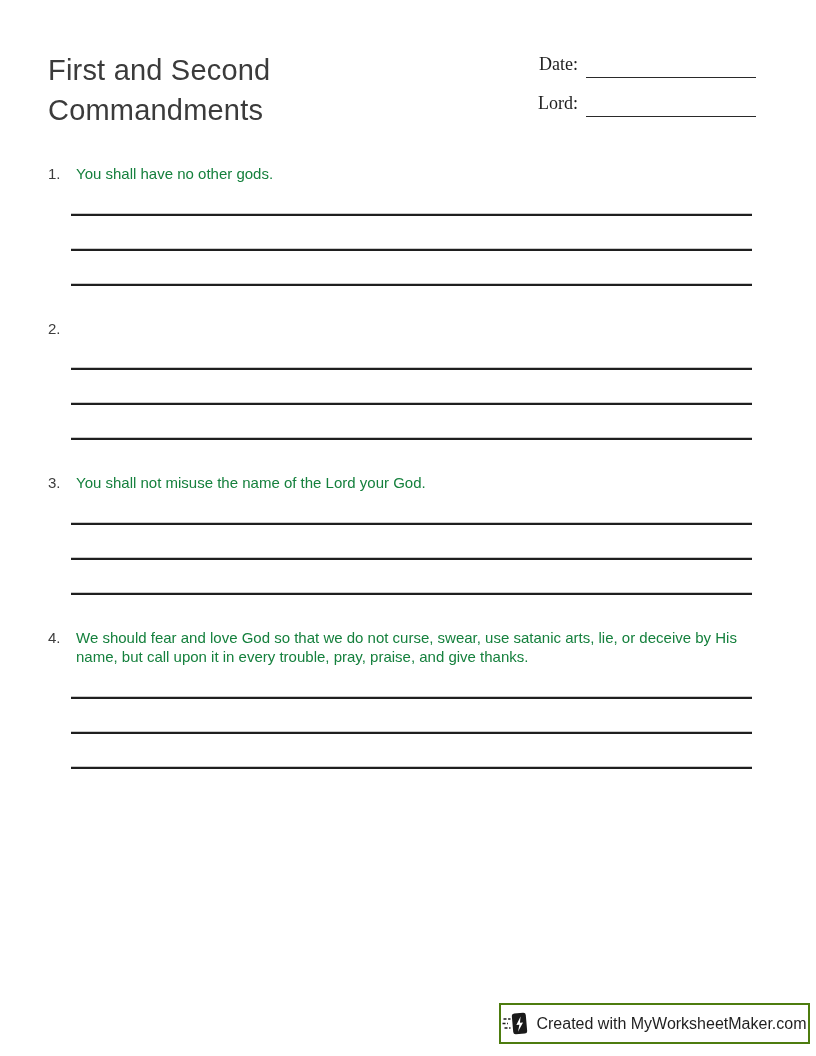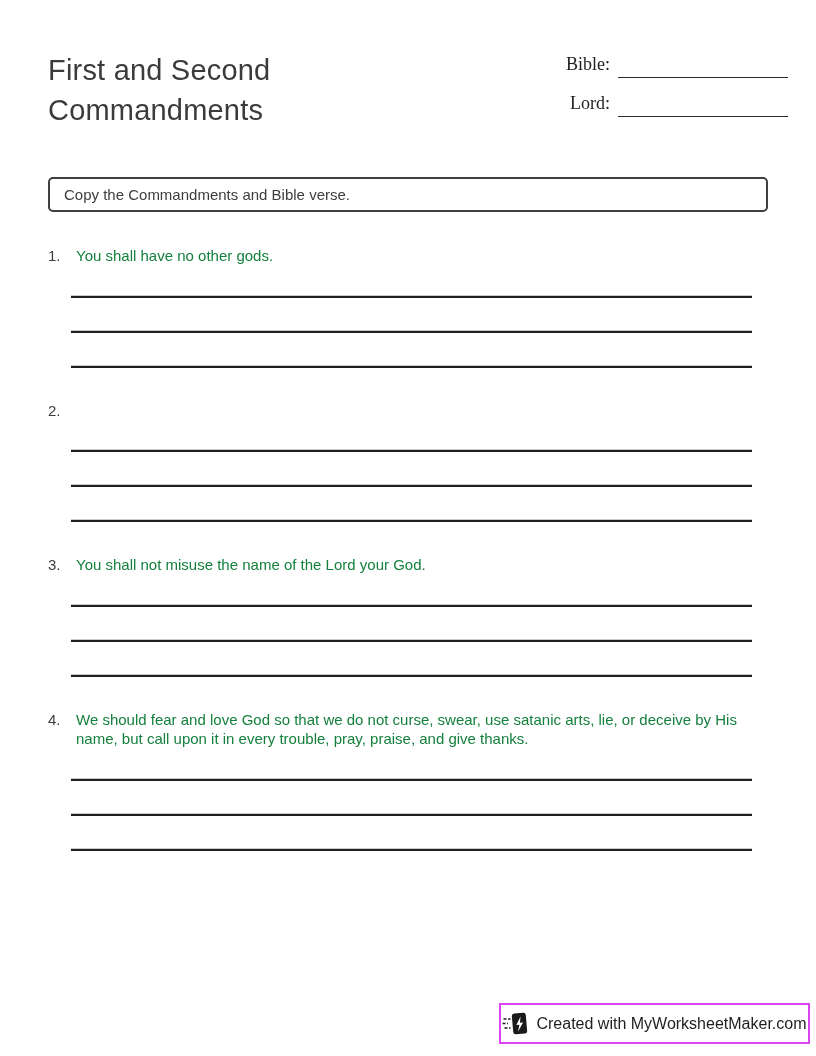--- a/index.html
+++ b/index.html
@@ -11,21 +11,21 @@
     width: 816px;
     height: 1056px;
     background: #ffffff;
     overflow: hidden;
   }
 
   
   .header {
     display: flex;
     justify-content: space-between;
-    padding: 50px 28px 0 48px;
+    padding: 50px 60px 0 48px;
   }
   .title {
     font-size: 29px;
     font-weight: 400;
     line-height: 40px;
     color: #3b3b3b;
     max-width: 320px;
     letter-spacing: 0.2px;
   }
   .fields { padding-top: 2px; }
@@ -97,21 +97,21 @@
   }
   .write-line:last-child { margin-bottom: 0; }
 
   
   .footer-credit {
     position: absolute;
     left: 499px;
     top: 1003px;
     width: 311px;
     height: 41px;
-    border: 2px solid #d946ef;
+    border: 2px solid #4d7c0f;
     background: #ffffff;
     display: flex;
     align-items: center;
     justify-content: center;
     gap: 7px;
     cursor: pointer;
   }
   .footer-text {
     font-size: 16px;
     color: #1f1f1f;
@@ -121,33 +121,30 @@
 </style>
 </head>
 <body>
 
 <div class="page">
 
   <div class="header">
     <h1 class="title">First and Second Commandments</h1>
     <div class="fields">
       <div class="field-row">
-        <span class="field-label">Bible:</span>
+        <span class="field-label">Date:</span>
         <span class="field-line"></span>
       </div>
       <div class="field-row">
         <span class="field-label">Lord:</span>
         <span class="field-line"></span>
       </div>
     </div>
   </div>
 
-  <div class="instruction-box">
-    <span class="instruction-text">Copy the Commandments and Bible verse.</span>
-  </div>
 
   <ol class="questions">
 
     <li class="question">
       <div class="q-row">
         <span class="q-num">1.</span>
         <span class="q-text">You shall have no other gods.</span>
       </div>
       <div class="write-line"></div>
       <div class="write-line"></div>

